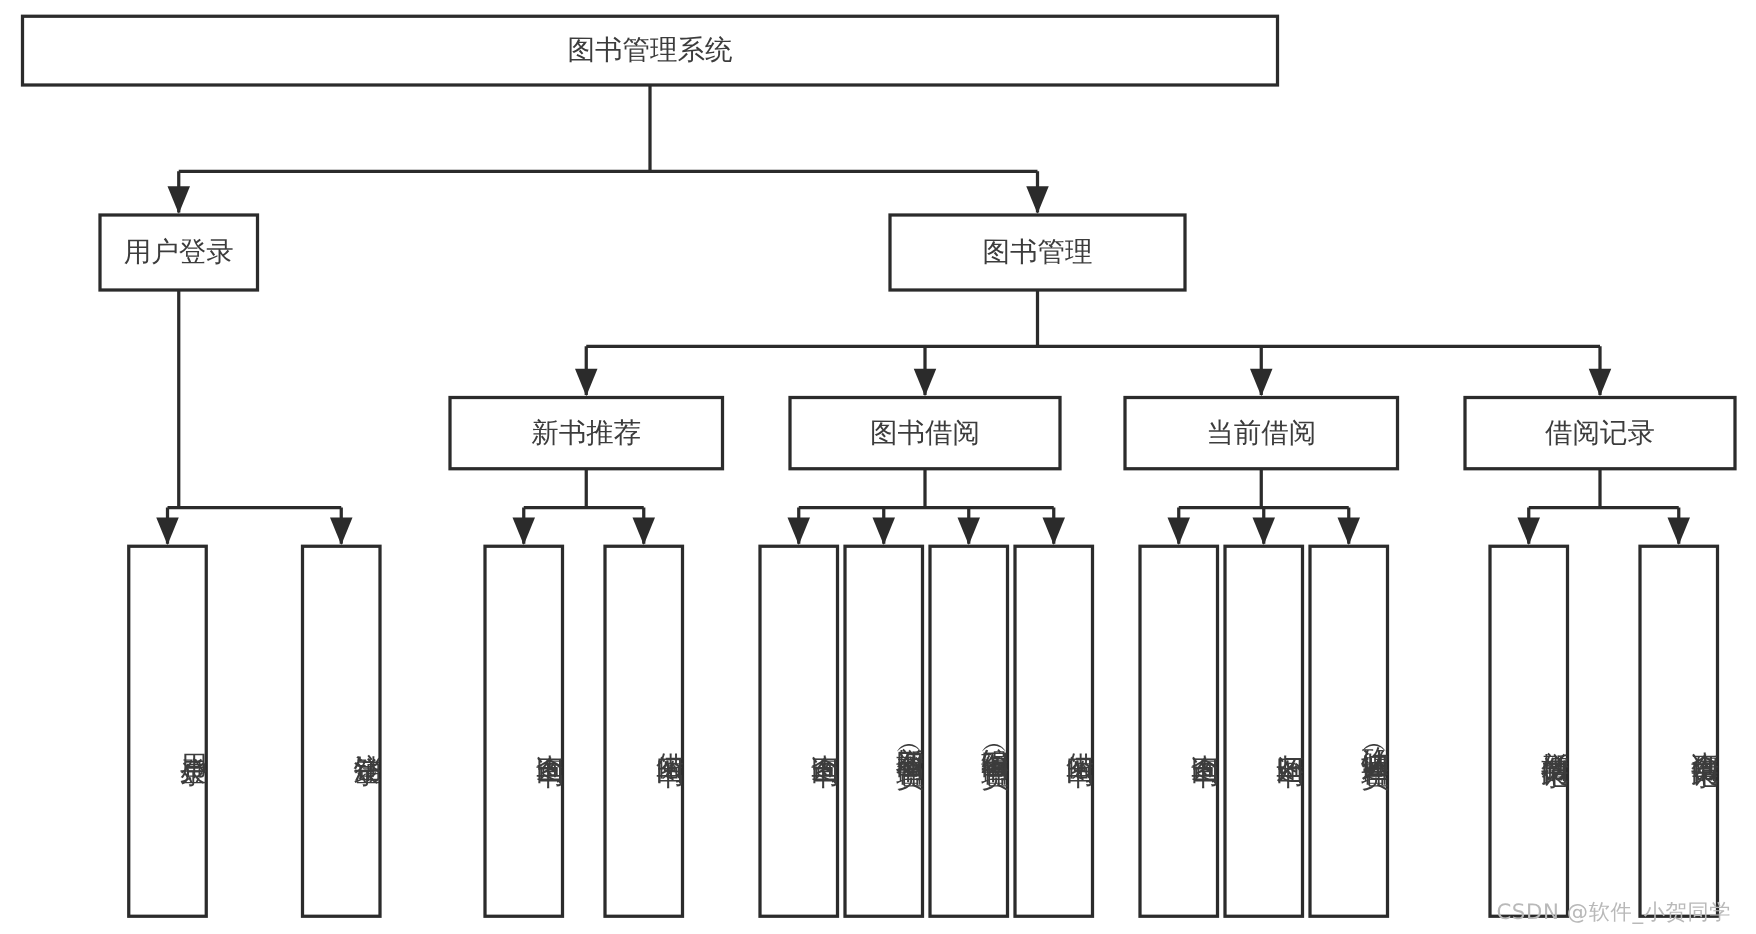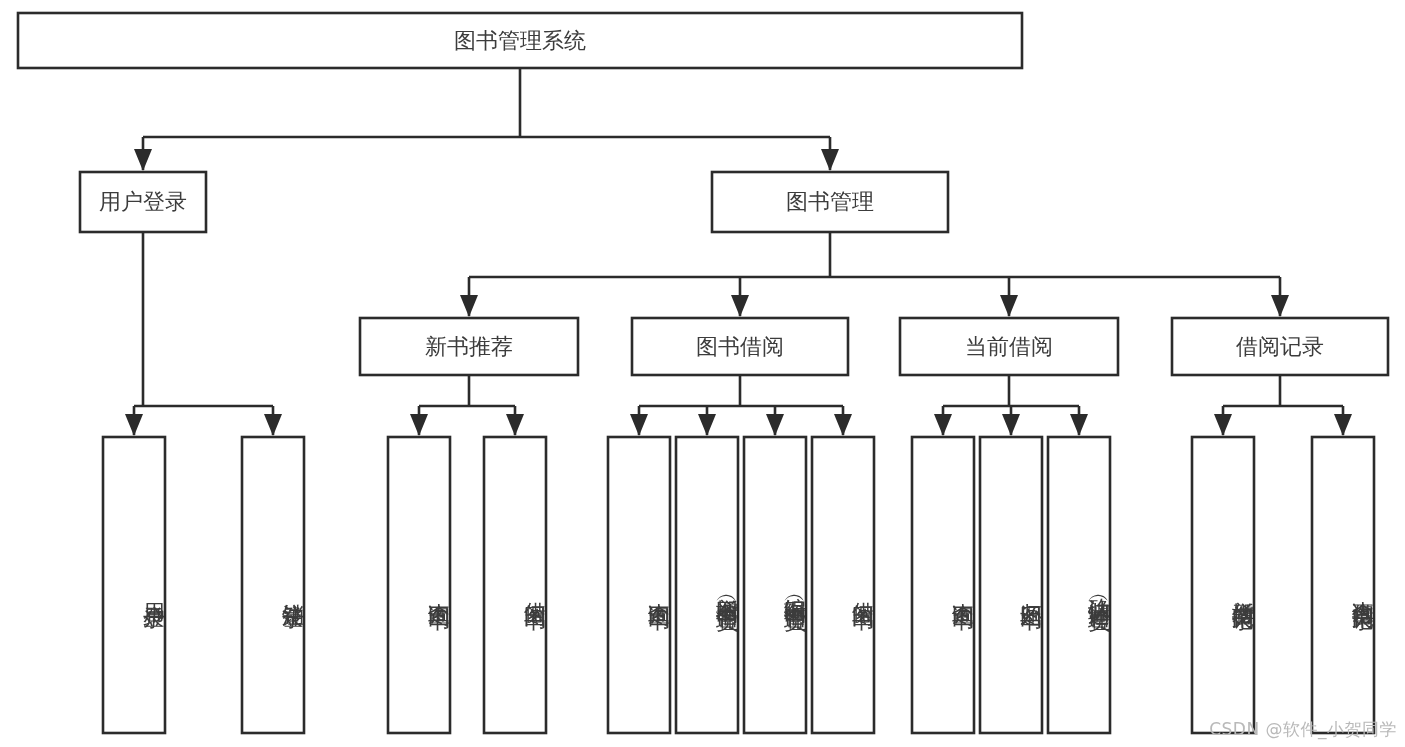--- a/index.html
+++ b/index.html
@@ -59,21 +59,21 @@
     font-family: "DejaVu Sans", "Liberation Sans", sans-serif;
     font-size: 22px;
     line-height: 1.0;
     color: #3c3c3c;
     letter-spacing: 2px;
     white-space: nowrap;
     pointer-events: none;
   }
   .watermark {
     position: absolute;
-    right: 8px;
+    right: 20px;
     bottom: 6px;
     font-family: "DejaVu Sans", "Liberation Sans", sans-serif;
     font-size: 17px;
     color: #b9b9b9;
     letter-spacing: 0.5px;
     white-space: nowrap;
   }
 </style>
 </head>
 <body>

